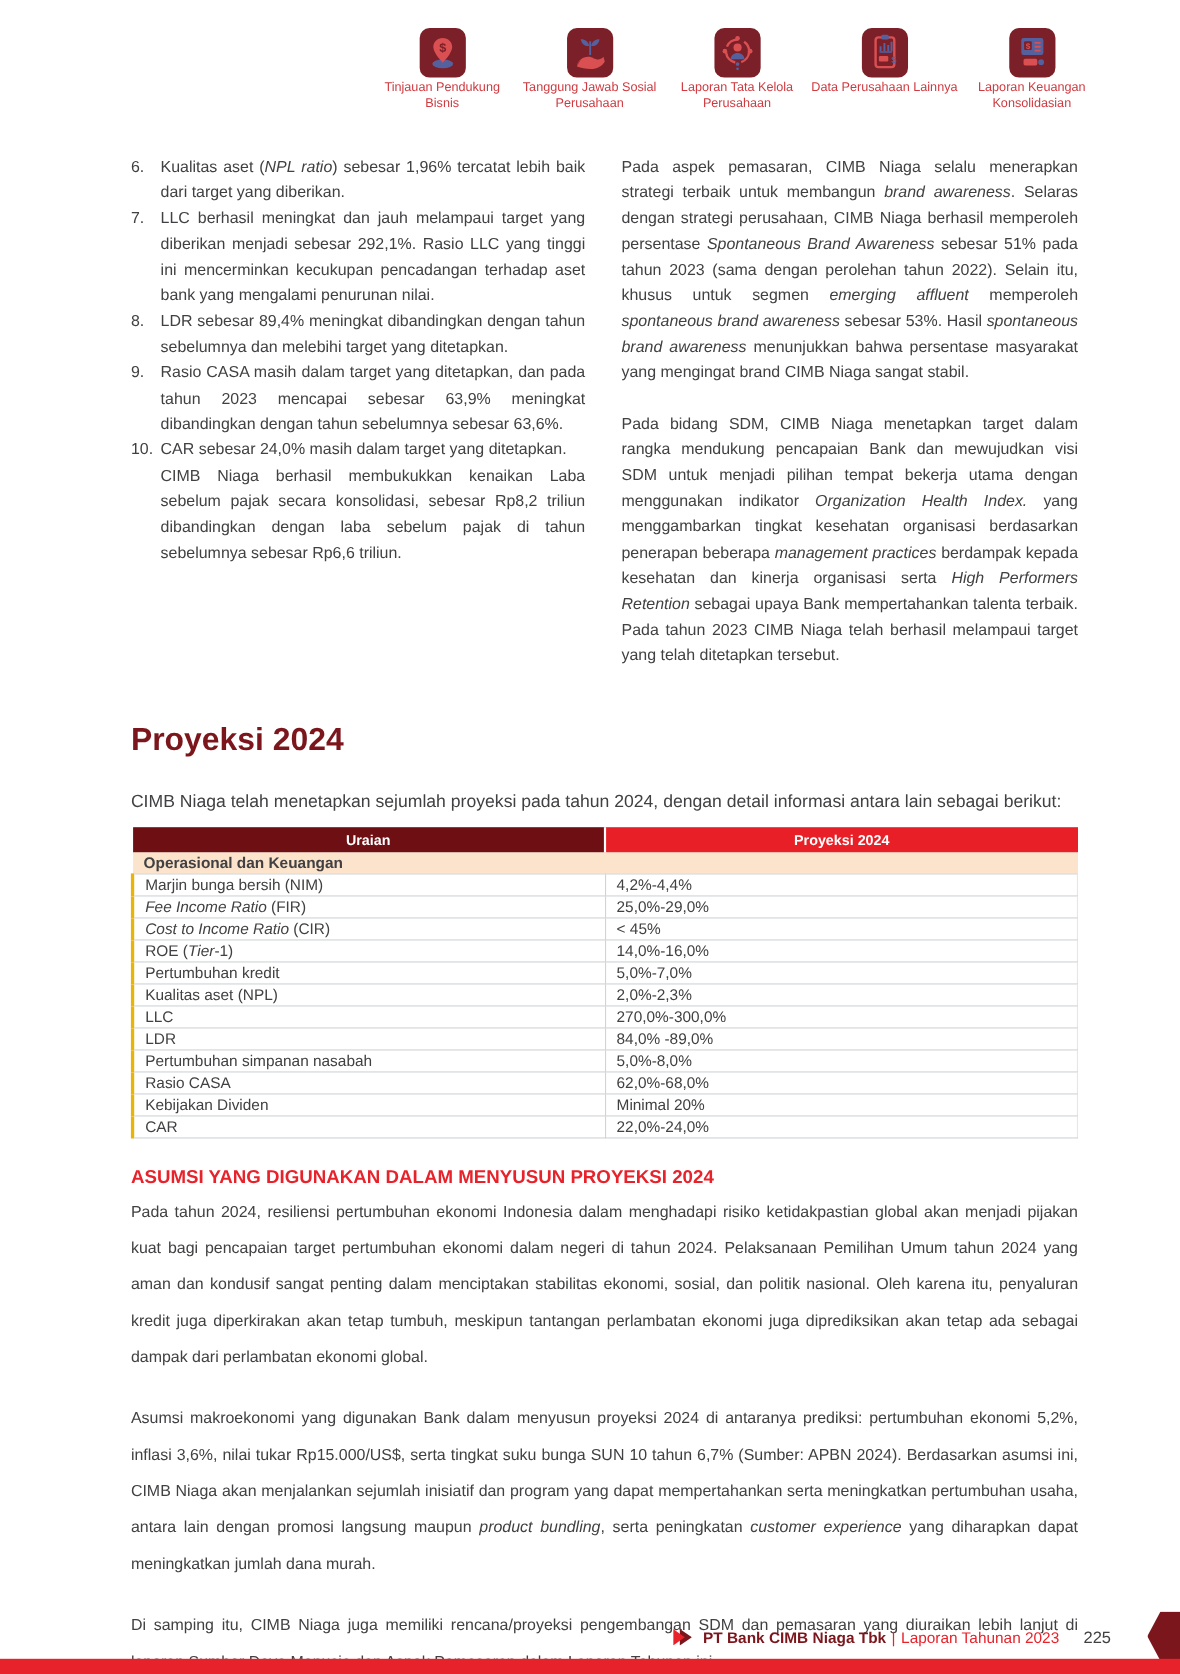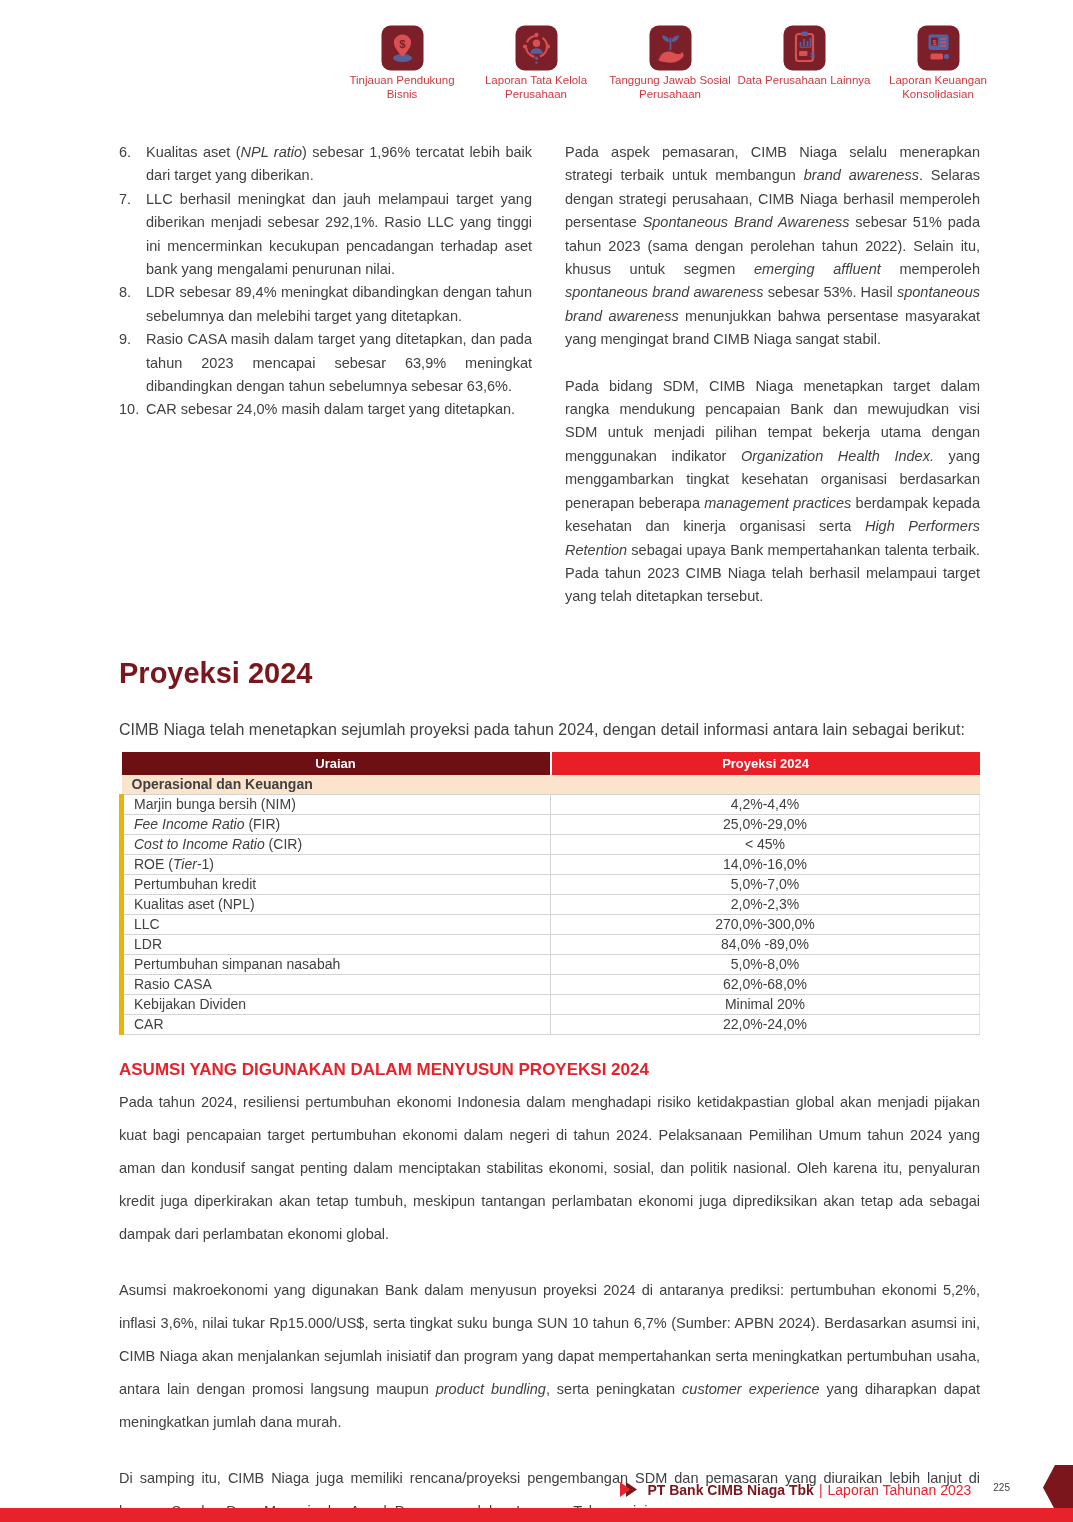--- a/index.html
+++ b/index.html
@@ -81,22 +81,22 @@
     height: 20px;
   }
   table.proj tbody td {
     font-size: 14px;
     line-height: 15px;
     color: #414042;
     border-bottom: 1px solid #d2d3d5;
     padding: 2px 10px;
     height: 19px;
   }
-  td.lbl { border-right: 1px solid #d2d3d5; border-left: 5px solid #eab308; }
-  td.val { text-align: center; border-right: 1px solid #e6e6e6; }
+  td.lbl { border-right: 1px solid #d2d3d5; border-left: 3px solid #eab308; }
+  td.val { border-right: 1px solid #e6e6e6; }
   
   .assumptions { margin-top: 24px; }
   .assumptions h2 {
     font-size: 17px;
     line-height: 22px;
     color: #e8222a;
     font-weight: bold;
     margin-bottom: 5px;
   }
   .assumptions p {
@@ -111,21 +111,21 @@
     right: 63px;
     bottom: 24px;
     display: flex;
     font-size: 14px;
     white-space: nowrap;
   }
   .footer-line .chev { margin-right: 10px; display: block; }
   .footer-brand { font-weight: bold; color: #7b161c; }
   .footer-sep { color: #e8222a; margin: 0 5px; }
   .footer-report { color: #e8222a; }
-  .footer-page { color: #414042; margin-left: 22px; font-size: 10px; }
+  .footer-page { color: #414042; margin-left: 22px; font-size: 15px; }
   .edge-arrow {
     position: absolute;
     right: 0;
     bottom: 12px;
     width: 30px;
     height: 45px;
     background: #7b161c;
     clip-path: polygon(40% 0, 100% 0, 100% 100%, 40% 100%, 0 50%);
   }
   .bottom-bar {
@@ -150,47 +150,47 @@
         <ellipse cx="21.5" cy="33" rx="9.5" ry="4" fill="#54619e"></ellipse>
         <path d="M21.5 9.5 c-5 0 -8.6 3.7 -8.6 8.3 c0 5.7 8.6 14.2 8.6 14.2 s8.6 -8.5 8.6 -14.2 c0 -4.6 -3.6 -8.3 -8.6 -8.3 Z" fill="#d94f52"></path>
         <text x="21.5" y="22.5" text-anchor="middle" font-size="11.5" font-weight="bold" fill="#7b2028">$</text>
       </svg>
       <div class="nav-label">Tinjauan Pendukung Bisnis</div>
     </div>
 
     <div class="nav-item">
       <svg class="nav-icon" viewBox="0 0 43 46">
         <rect x="0.5" y="0.5" width="42" height="45" rx="9" fill="#7b2028"></rect>
+        <path d="M20.7 16.8 c-0.8 -4.2 -3.9 -6.3 -7.7 -6.2 c0.5 4.1 3.6 6.7 7.7 6.2 Z" fill="#54619e"></path>
+        <path d="M22.3 16.8 c0.8 -4.2 3.9 -6.3 7.7 -6.2 c-0.5 4.1 -3.6 6.7 -7.7 6.2 Z" fill="#54619e"></path>
+        <line x1="21.5" y1="12.5" x2="21.5" y2="25" stroke="#54619e" stroke-width="1.7"></line>
+        <path d="M9.5 35.5 c0.8 -5.2 5 -9 10.2 -9 c4.2 0 5.5 2.5 9.3 2.5 c2.4 0 3.5 -0.9 4.6 -2.3 l1.2 4.1 c-2.3 4.2 -7.4 6.9 -12.6 6.9 c-4.8 0 -9 -0.9 -12.7 -2.2 Z" fill="#d94f52"></path>
+        <path d="M9.5 35.5 l3.8 -6.8 c-2 0.8 -3.3 2.7 -3.8 6.8 Z" fill="#a83338"></path>
+      </svg>
+      <div class="nav-label">Tanggung Jawab Sosial Perusahaan</div>
+    </div>
+
+    <div class="nav-item">
+      <svg class="nav-icon" viewBox="0 0 43 46">
+        <rect x="0.5" y="0.5" width="42" height="45" rx="9" fill="#7b2028"></rect>
         <circle cx="21.5" cy="21.5" r="10.5" fill="none" stroke="#d94f52" stroke-width="2.2" stroke-dasharray="13 5.5"></circle>
         <circle cx="10" cy="21.5" r="2.1" fill="#d94f52"></circle>
         <circle cx="33" cy="21.5" r="2.1" fill="#d94f52"></circle>
         <circle cx="21.5" cy="9.8" r="2.1" fill="#d94f52"></circle>
         <circle cx="21.5" cy="18.2" r="3.7" fill="#d94f52"></circle>
         <path d="M15.3 28.8 c0 -3.5 2.8 -5.6 6.2 -5.6 s6.2 2.1 6.2 5.6 Z" fill="#54619e"></path>
         <circle cx="21.5" cy="33.2" r="1.7" fill="#54619e"></circle>
         <circle cx="21.5" cy="37.6" r="1.2" fill="#54619e"></circle>
       </svg>
       <div class="nav-label">Laporan Tata Kelola Perusahaan</div>
     </div>
 
     <div class="nav-item">
       <svg class="nav-icon" viewBox="0 0 43 46">
         <rect x="0.5" y="0.5" width="42" height="45" rx="9" fill="#7b2028"></rect>
-        <path d="M20.7 16.8 c-0.8 -4.2 -3.9 -6.3 -7.7 -6.2 c0.5 4.1 3.6 6.7 7.7 6.2 Z" fill="#54619e"></path>
-        <path d="M22.3 16.8 c0.8 -4.2 3.9 -6.3 7.7 -6.2 c-0.5 4.1 -3.6 6.7 -7.7 6.2 Z" fill="#54619e"></path>
-        <line x1="21.5" y1="12.5" x2="21.5" y2="25" stroke="#54619e" stroke-width="1.7"></line>
-        <path d="M9.5 35.5 c0.8 -5.2 5 -9 10.2 -9 c4.2 0 5.5 2.5 9.3 2.5 c2.4 0 3.5 -0.9 4.6 -2.3 l1.2 4.1 c-2.3 4.2 -7.4 6.9 -12.6 6.9 c-4.8 0 -9 -0.9 -12.7 -2.2 Z" fill="#d94f52"></path>
-        <path d="M9.5 35.5 l3.8 -6.8 c-2 0.8 -3.3 2.7 -3.8 6.8 Z" fill="#a83338"></path>
-      </svg>
-      <div class="nav-label">Tanggung Jawab Sosial Perusahaan</div>
-    </div>
-
-    <div class="nav-item">
-      <svg class="nav-icon" viewBox="0 0 43 46">
-        <rect x="0.5" y="0.5" width="42" height="45" rx="9" fill="#7b2028"></rect>
         <rect x="13" y="9" width="17" height="27" rx="2.5" fill="none" stroke="#d94f52" stroke-width="2.2"></rect>
         <rect x="18" y="6.5" width="7" height="4.5" rx="1.5" fill="#54619e"></rect>
         <path d="M17.5 21.5 v-4.5 M21 21.5 v-7.5 M24.5 21.5 v-5.5 M27.5 21.5 v-8.5" stroke="#54619e" stroke-width="1.8"></path>
         <line x1="16.5" y1="22.3" x2="28" y2="22.3" stroke="#54619e" stroke-width="1.2"></line>
         <rect x="16" y="26" width="8.5" height="5" rx="1" fill="#d94f52"></rect>
         <text x="29.5" y="32.5" text-anchor="middle" font-size="8.5" font-weight="bold" fill="#54619e">$</text>
       </svg>
       <div class="nav-label">Data Perusahaan Lainnya</div>
     </div>
 
@@ -228,20 +228,24 @@
           <span class="num">8.</span>
           <span class="txt"><span>LDR sebesar 89,4% meningkat dibandingkan dengan tahun sebelumnya dan melebihi target yang ditetapkan.</span></span>
         </div>
         <div class="li">
           <span class="num">9.</span>
           <span class="txt"><span>Rasio CASA masih dalam target yang ditetapkan, dan pada tahun 2023 mencapai sebesar 63,9% meningkat dibandingkan dengan tahun sebelumnya sebesar 63,6%.</span></span>
         </div>
         <div class="li">
           <span class="num">10.</span>
           <span class="txt"><span>CAR sebesar 24,0% masih dalam target yang ditetapkan.</span></span>
+        </div>
+        <div class="li">
+          <span class="num"></span>
+          <span class="txt"><span>CIMB Niaga berhasil membukukkan kenaikan Laba sebelum pajak secara konsolidasi, sebesar Rp8,2 triliun dibandingkan dengan laba sebelum pajak di tahun sebelumnya sebesar Rp6,6 triliun.</span></span>
         </div>
       </div>
 
       <div class="col col-right">
         <p><span>Pada aspek pemasaran, CIMB Niaga selalu menerapkan strategi terbaik untuk membangun </span><span class="it">brand awareness</span><span>. Selaras dengan strategi perusahaan, CIMB Niaga berhasil memperoleh persentase </span><span class="it">Spontaneous Brand Awareness</span><span> sebesar 51% pada tahun 2023 (sama dengan perolehan tahun 2022). Selain itu, khusus untuk segmen </span><span class="it">emerging affluent</span><span> memperoleh </span><span class="it">spontaneous brand awareness</span><span> sebesar 53%. Hasil </span><span class="it">spontaneous brand awareness</span><span> menunjukkan bahwa persentase masyarakat yang mengingat brand CIMB Niaga sangat stabil.</span></p>
         <p><span>Pada bidang SDM, CIMB Niaga menetapkan target dalam rangka mendukung pencapaian Bank dan mewujudkan visi SDM untuk menjadi pilihan tempat bekerja utama dengan menggunakan indikator </span><span class="it">Organization Health Index.</span><span> yang menggambarkan tingkat kesehatan organisasi berdasarkan penerapan beberapa </span><span class="it">management practices</span><span> berdampak kepada kesehatan dan kinerja organisasi serta </span><span class="it">High Performers Retention</span><span> sebagai upaya Bank mempertahankan talenta terbaik. Pada tahun 2023 CIMB Niaga telah berhasil melampaui target yang telah ditetapkan tersebut.</span></p>
       </div>
 
     </div>
 

